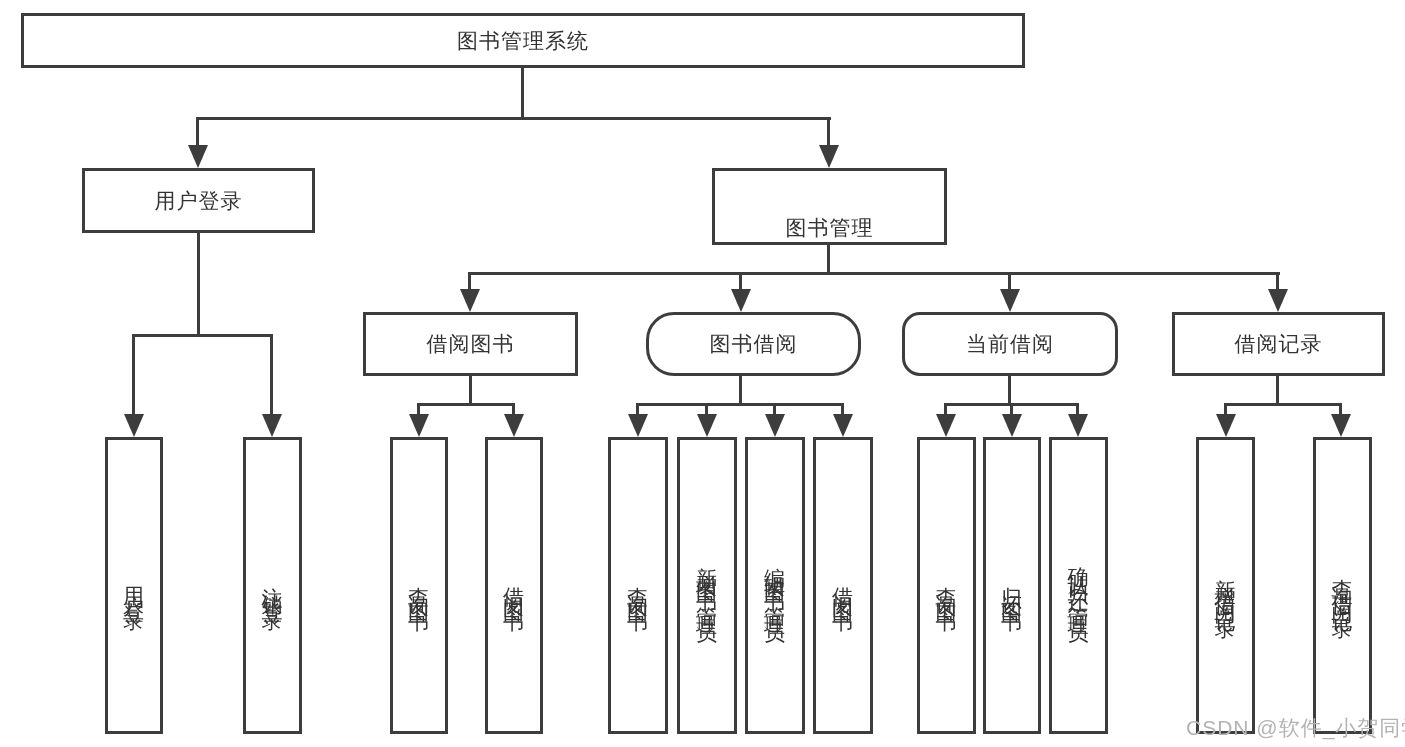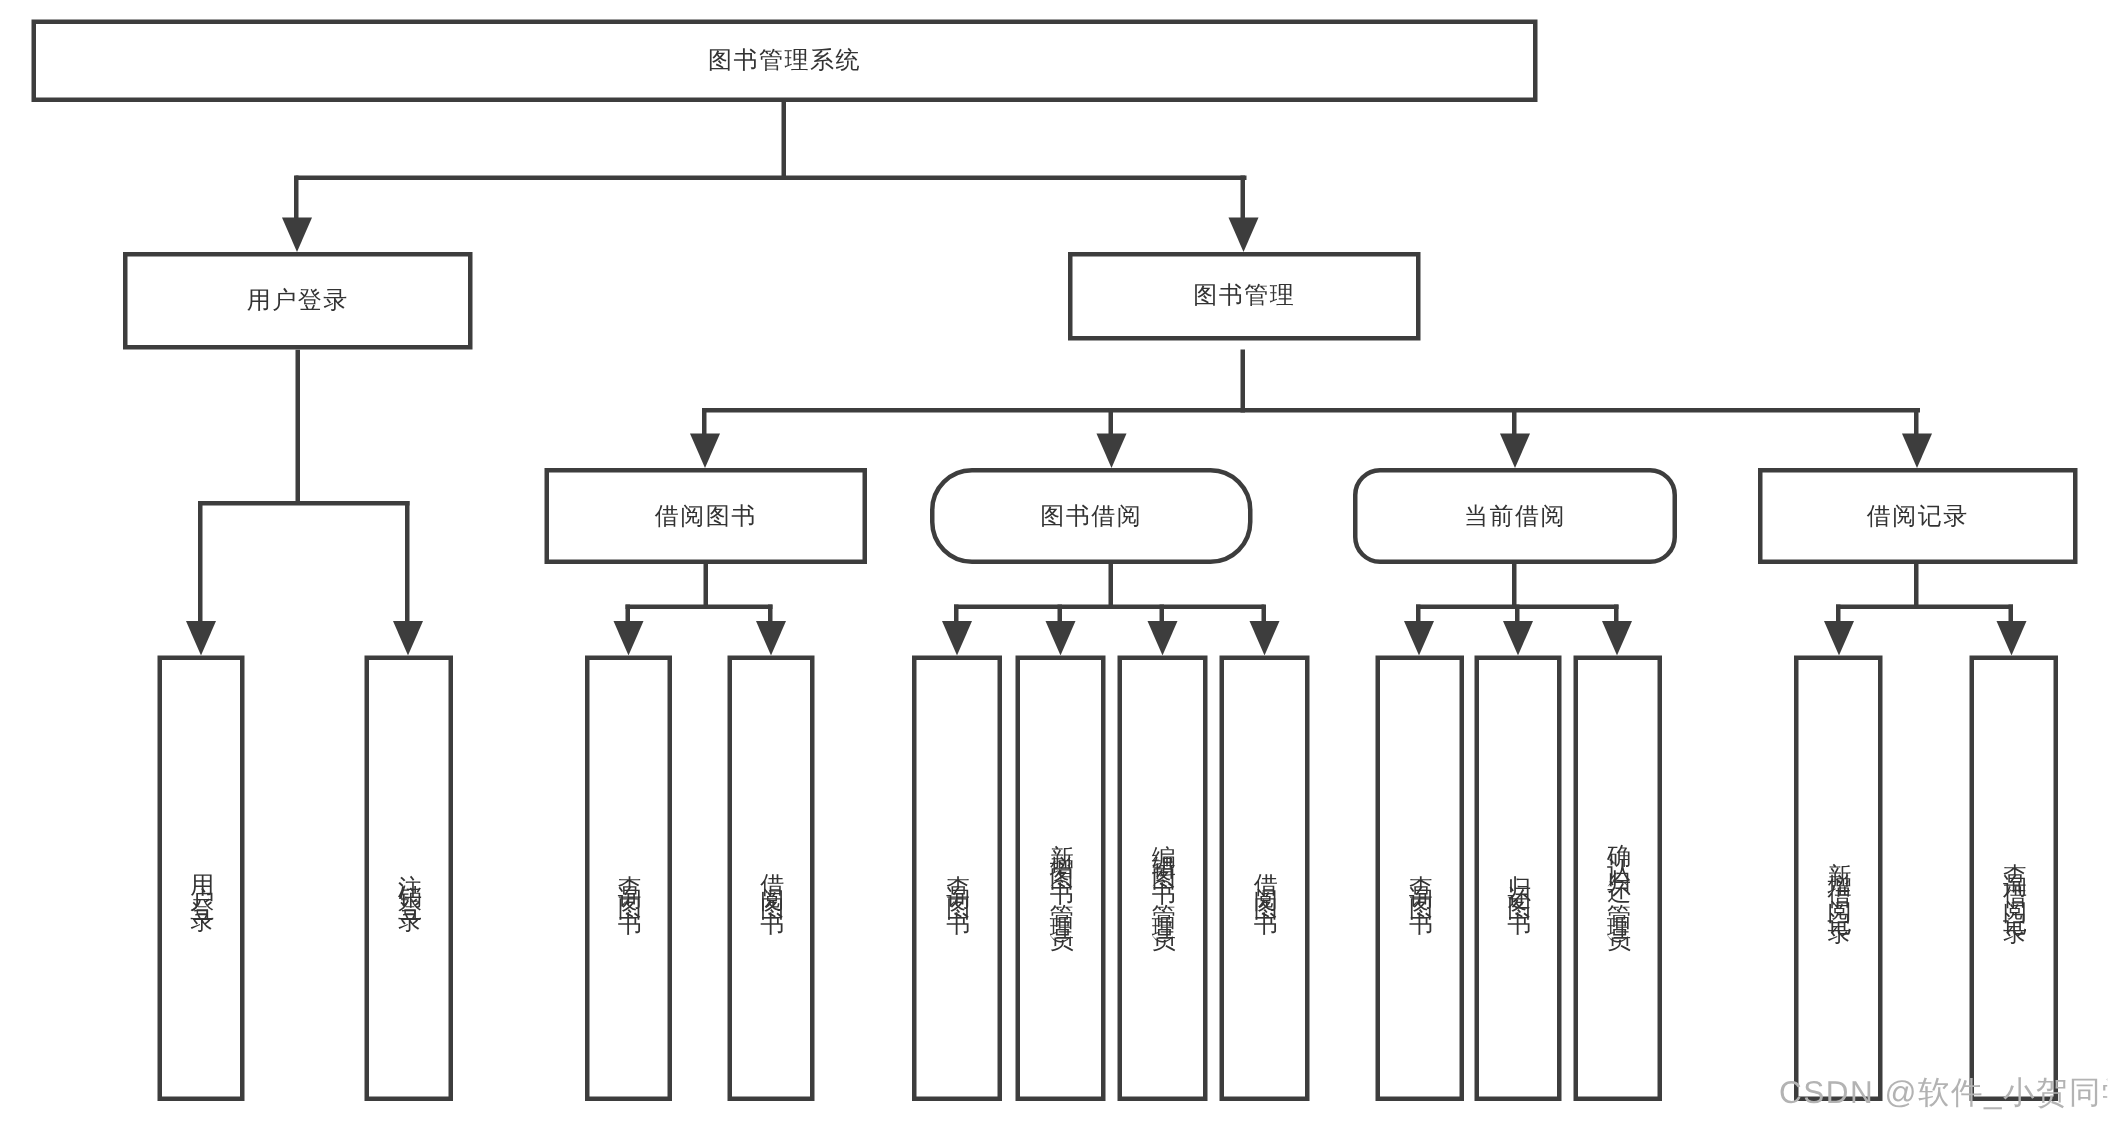--- a/index.html
+++ b/index.html
@@ -10,21 +10,21 @@
     overflow:hidden;
     font-family:"Liberation Sans","DejaVu Sans",sans-serif;
   }
   .node{
     position:absolute;
     box-sizing:border-box;
     background:#ffffff;
     border:3px solid #3d3d3d;
     display:flex;align-items:center;justify-content:center;
     color:#333333;
-    font-size:16px;
+    font-size:21px;
     letter-spacing:1px;
     z-index:2;
   }
   .vbox span{
     writing-mode:vertical-rl;
     text-orientation:mixed;
     letter-spacing:8px;
     line-height:1.1;
   }
   .vl{position:absolute;width:3px;background:#3d3d3d;z-index:1;}
@@ -57,21 +57,21 @@
   <div class="vl" style="left:521px;top:68px;height:51px;"></div>
   <div class="hl" style="left:197px;top:117px;width:634px;"></div>
   <div class="vl" style="left:196px;top:117px;height:31px;"></div>
   <div class="ah" style="left:188px;top:145px;"></div>
   <div class="vl" style="left:827px;top:117px;height:31px;"></div>
   <div class="ah" style="left:819px;top:145px;"></div>
 
   <div class="node" style="left:82px;top:168px;width:233px;height:65px;">
     <span>用户登录</span>
   </div>
-  <div class="node" style="left:712px;top:168px;width:235px;height:59px;">
+  <div class="node" style="left:712px;top:168px;width:235px;height:77px;align-items:flex-end;">
     <span>图书管理</span>
   </div>
 
   <div class="vl" style="left:197px;top:233px;height:103px;"></div>
   <div class="hl" style="left:132px;top:334px;width:141px;"></div>
   <div class="vl" style="left:132px;top:334px;height:82px;"></div>
   <div class="ah" style="left:124px;top:414px;"></div>
   <div class="vl" style="left:270px;top:334px;height:82px;"></div>
   <div class="ah" style="left:262px;top:414px;"></div>
 
@@ -82,21 +82,21 @@
   <div class="vl" style="left:739px;top:272px;height:20px;"></div>
   <div class="ah" style="left:731px;top:289px;"></div>
   <div class="vl" style="left:1008px;top:272px;height:20px;"></div>
   <div class="ah" style="left:1000px;top:289px;"></div>
   <div class="vl" style="left:1276px;top:272px;height:20px;"></div>
   <div class="ah" style="left:1268px;top:289px;"></div>
 
   <div class="node" style="left:363px;top:312px;width:215px;height:64px;">
     <span>借阅图书</span>
   </div>
-  <div class="node" style="left:620px;top:312px;width:215px;height:64px;border-radius:28px;">
+  <div class="node" style="left:646px;top:312px;width:215px;height:64px;border-radius:28px;">
     <span>图书借阅</span>
   </div>
   <div class="node" style="left:902px;top:312px;width:216px;height:64px;border-radius:18px;">
     <span>当前借阅</span>
   </div>
   <div class="node" style="left:1172px;top:312px;width:213px;height:64px;">
     <span>借阅记录</span>
   </div>
 
   <div class="vl" style="left:469px;top:375px;height:31px;"></div>

